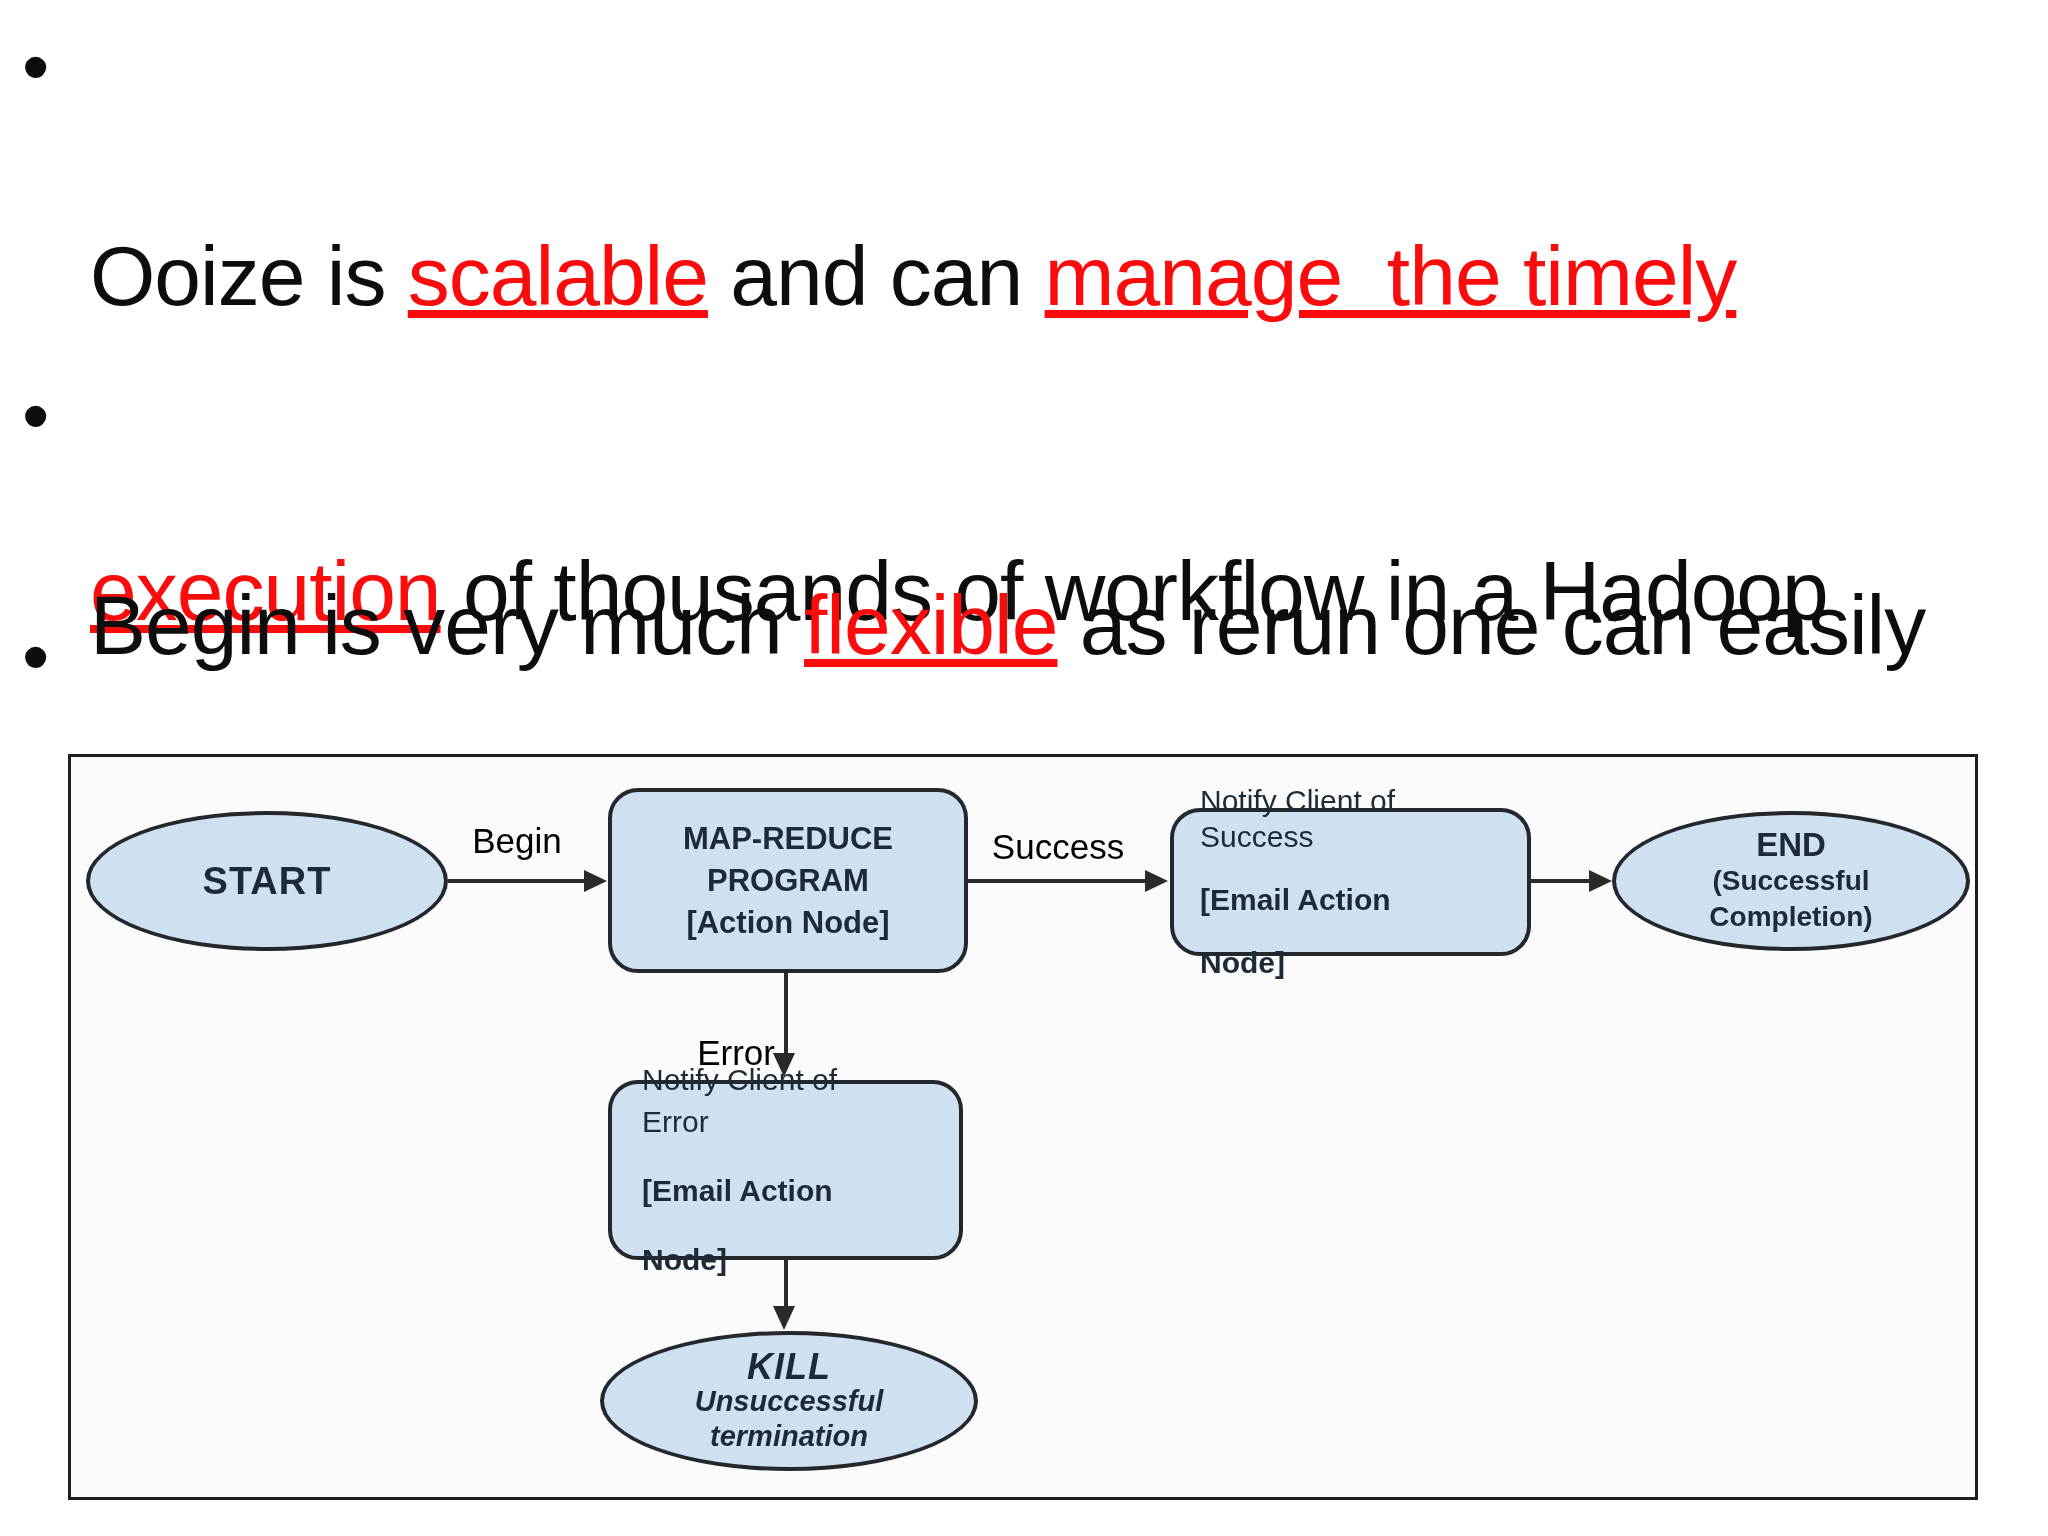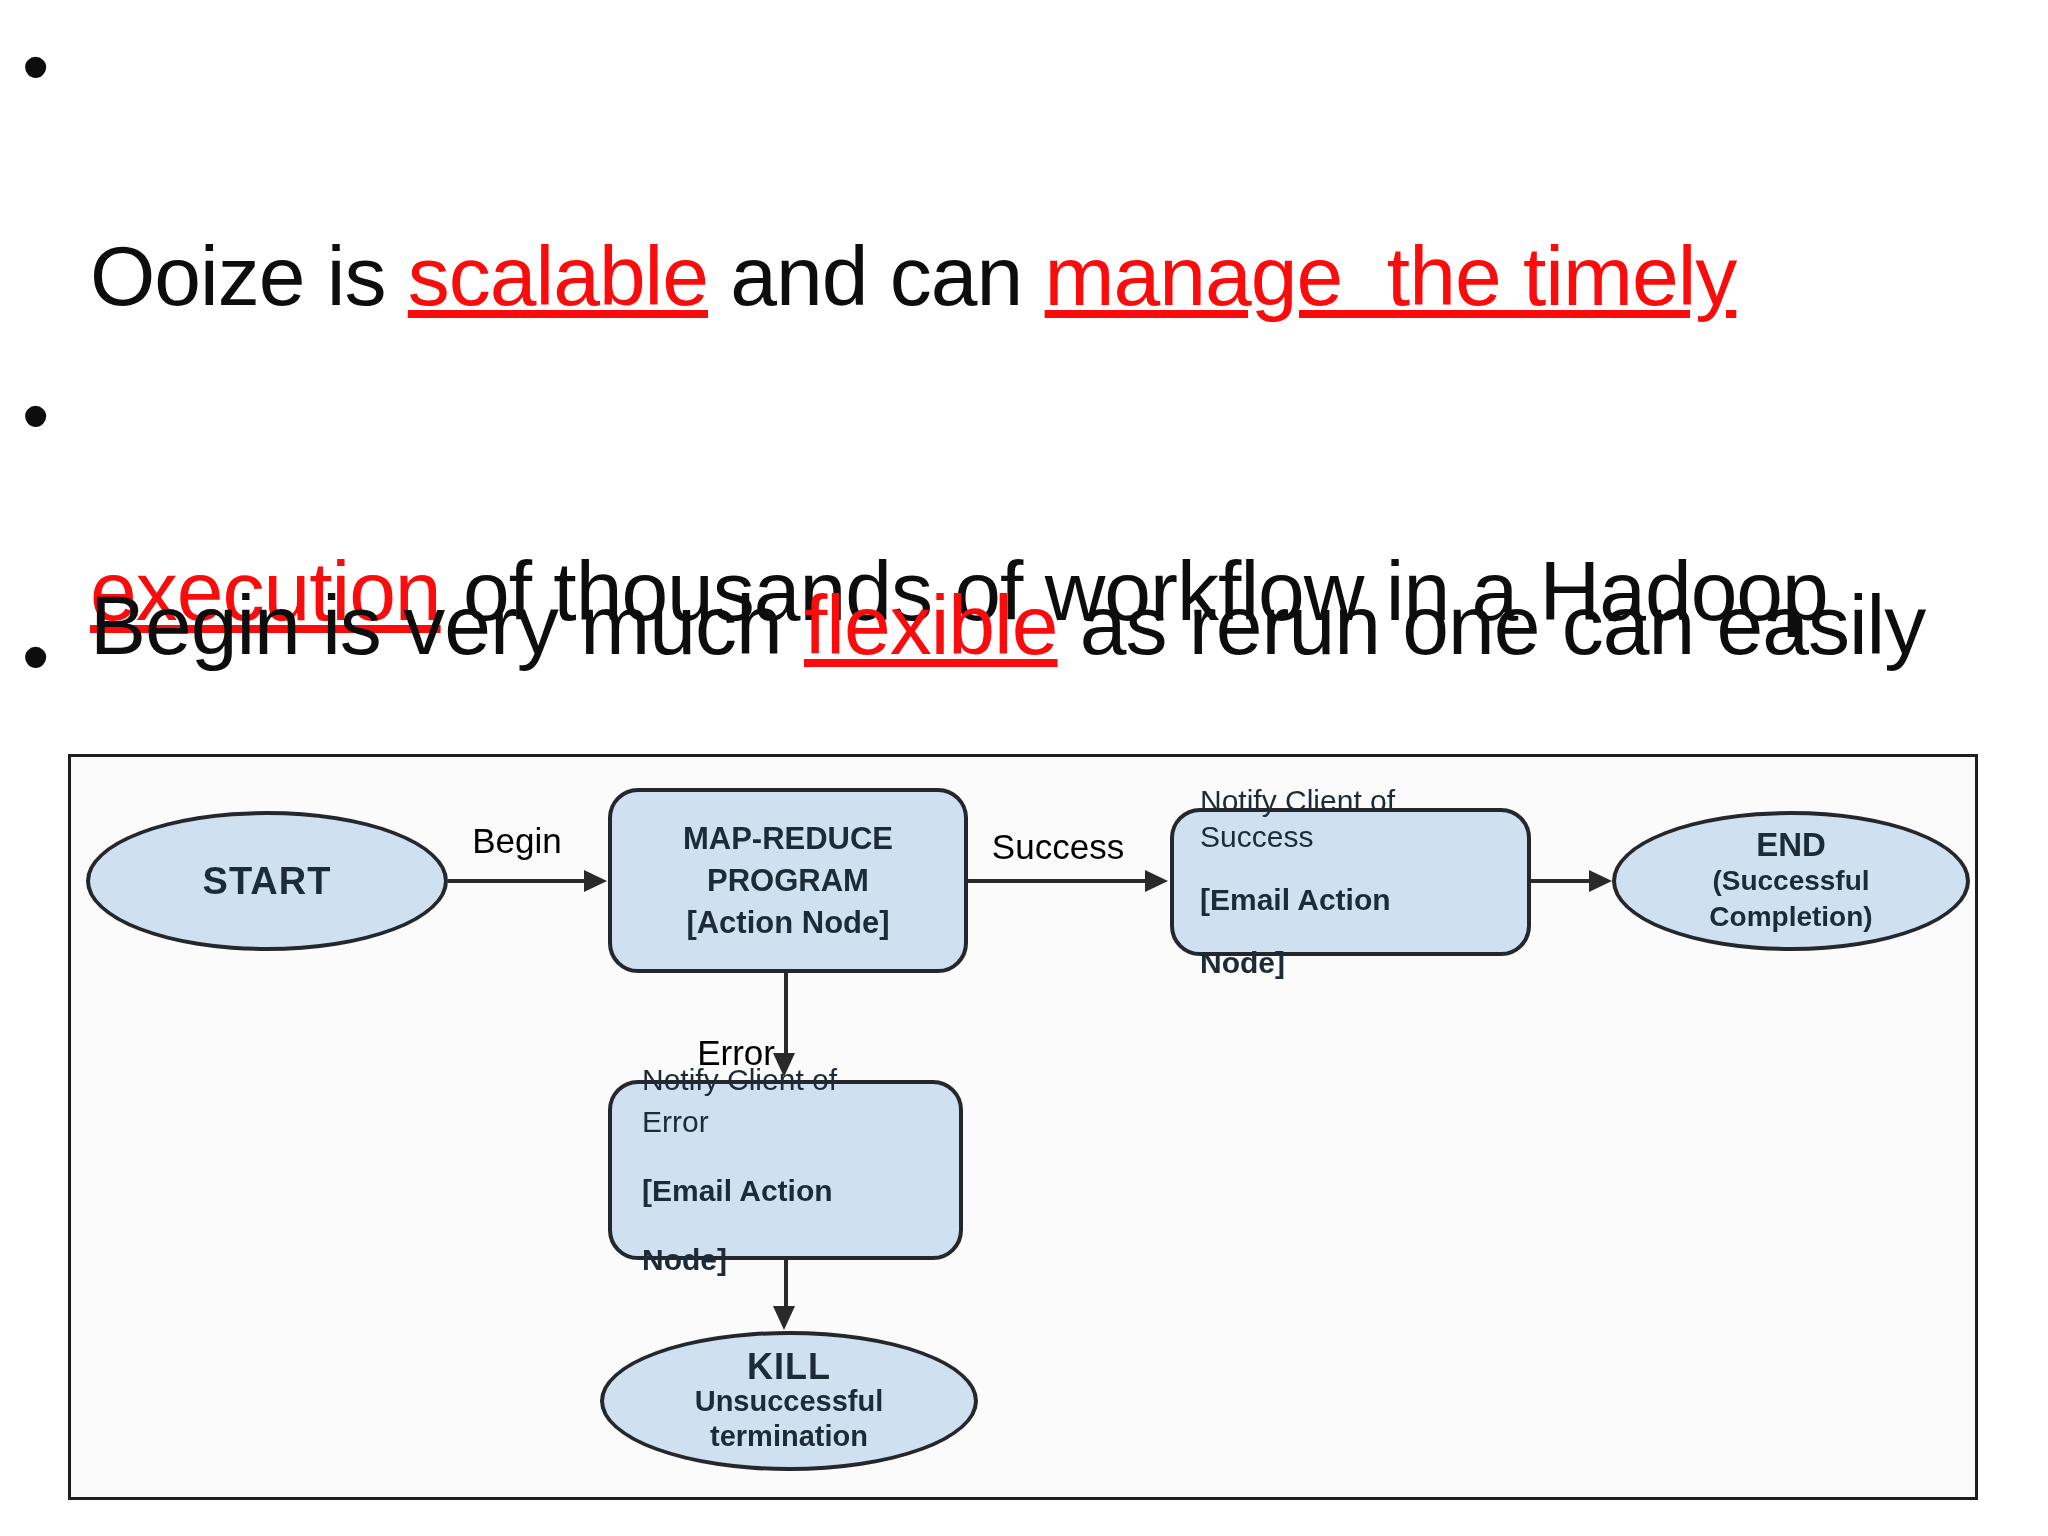--- a/index.html
+++ b/index.html
@@ -34,21 +34,21 @@
                   align-items:center;text-align:left;font-weight:bold;
                   font-size:31px;line-height:42px;}
   #node-notify-success{left:1099px;top:51px;width:361px;height:148px;
                        padding-left:26px;font-size:30px;line-height:36px;}
   #node-end{left:1541px;top:54px;width:358px;height:140px;
             font-weight:bold;font-size:28px;line-height:36px;}
   #node-end .big{font-size:33px;}
   #node-notify-error{left:537px;top:323px;width:355px;height:180px;
                      padding-left:30px;font-size:30px;line-height:42px;}
   #node-kill{left:529px;top:574px;width:378px;height:140px;
-             font-weight:bold;font-size:29px;line-height:35px;}
+             font-weight:bold;font-size:29px;line-height:35px;font-style:italic;}
   #node-kill .big{font-size:36px;letter-spacing:1px;}
   .bold{font-weight:bold;margin-top:27px;}
 
   
   .hline{position:absolute;height:4px;background:#2a2a2a;}
   .vline{position:absolute;width:4px;background:#2a2a2a;}
   .head-right{position:absolute;width:0;height:0;
               border-top:11px solid transparent;border-bottom:11px solid transparent;
               border-left:23px solid #2a2a2a;}
   .head-down{position:absolute;width:0;height:0;

